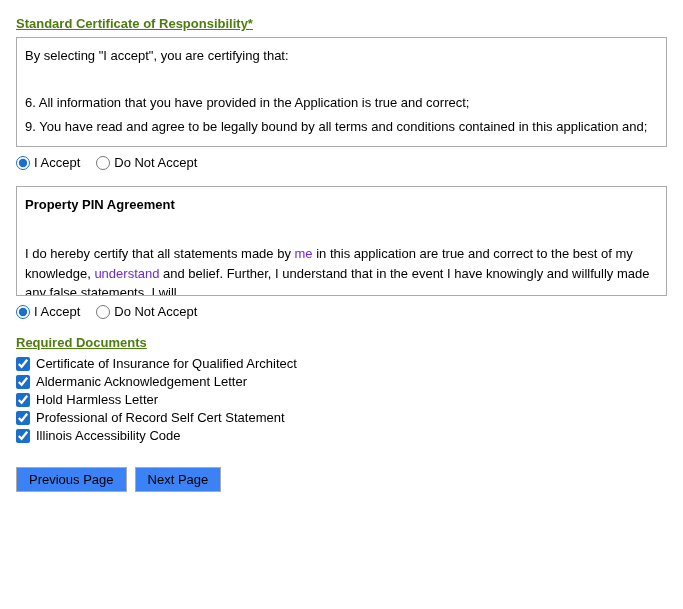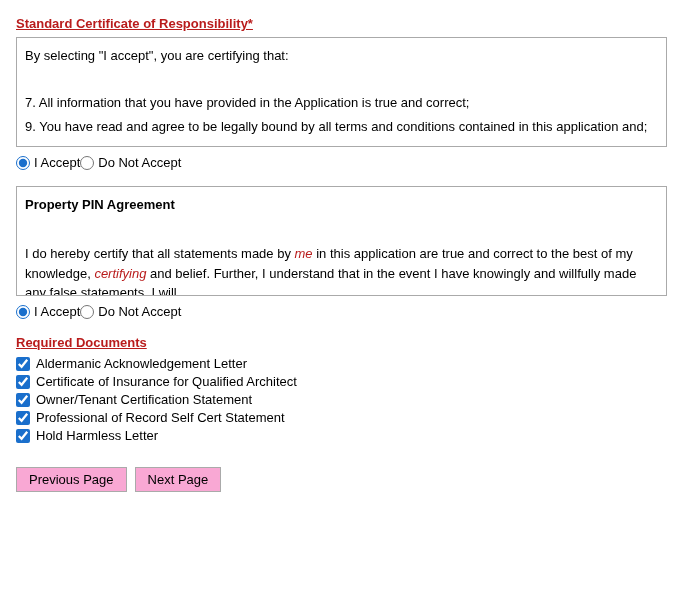--- a/index.html
+++ b/index.html
@@ -9,21 +9,21 @@
       color: #000;
       background: #fff;
       padding: 16px;
       width: 683px;
     }
     .section-title {
       font-size: 13px;
       font-weight: bold;
       text-decoration: underline;
       margin-bottom: 6px;
-      color: #b91c1c;
+      color: #4d7c0f;
     }
     .text-box {
       border: 1px solid #aaa;
       padding: 8px;
       height: 110px;
       overflow-y: scroll;
       font-size: 13px;
       color: #000;
       line-height: 1.5;
       background: #fff;
@@ -31,24 +31,25 @@
       resize: none;
       width: 100%;
     }
     .text-box .bold-title {
       font-weight: bold;
       margin-bottom: 6px;
     }
     .text-box p {
       margin-bottom: 4px;
     }
-    .red-text { color: #b91c1c; font-style: italic; }
+    .red-text { color: #6d28d9; }
     .radio-group {
       display: flex;
       align-items: center;
+      gap: 16px;
       margin-bottom: 16px;
     }
     .radio-label {
       display: flex;
       align-items: center;
       gap: 4px;
       font-size: 13px;
       cursor: pointer;
     }
     .radio-label input[type="radio"] {
@@ -74,42 +75,42 @@
       width: 14px;
       height: 14px;
     }
     .button-row {
       display: flex;
       gap: 8px;
       margin-top: 24px;
     }
     .page-button {
       border: 1px solid #aaa;
-      background: #f9a8d4;
+      background: #3b82f6;
       padding: 4px 12px;
       font-size: 13px;
       cursor: pointer;
       color: #000;
     }
     .scrollable-content {
       font-size: 13px;
       line-height: 1.5;
     }
   </style>
 </head>
 <body>
 
 <div>
   <div class="section-title">Standard Certificate of Responsibility*</div>
 
   <div class="text-box">
     <div class="scrollable-content">
       <p>By selecting "I accept", you are certifying that:</p>
       <p>&nbsp;</p>
-      <p>7. All information that you have provided in the Application is true and correct;</p>
+      <p>6. All information that you have provided in the Application is true and correct;</p>
       <p>9. You have read and agree to be legally bound by all terms and conditions contained in this application and;</p>
     </div>
   </div>
 
   <div class="radio-group">
     <label class="radio-label">
       <input type="radio" name="cert_accept" checked="" style="">
       <span>I Accept</span>
     </label>
     <label class="radio-label">
@@ -118,21 +119,21 @@
     </label>
   </div>
 </div>
 
 <div class="section-gap">
 
   <div class="text-box">
     <div class="scrollable-content">
       <p class="bold-title">Property PIN Agreement</p>
       <p>&nbsp;</p>
-      <p>I do hereby certify that all statements made by <span class="red-text">me</span> in this application are true and correct to the best of my knowledge, <span class="red-text">certifying</span> and belief. Further, I understand that in the event I have knowingly and willfully made any false statements, I will</p>
+      <p>I do hereby certify that all statements made by <span class="red-text">me</span> in this application are true and correct to the best of my knowledge, <span class="red-text">understand</span> and belief. Further, I understand that in the event I have knowingly and willfully made any false statements, I will</p>
     </div>
   </div>
 
   <div class="radio-group">
     <label class="radio-label">
       <input type="radio" name="pin_accept" checked="" style="">
       <span>I Accept</span>
     </label>
     <label class="radio-label">
       <input type="radio" name="pin_accept" style="">
@@ -140,37 +141,37 @@
     </label>
   </div>
 </div>
 
 <div class="required-docs-section">
   <div class="section-title">Required Documents</div>
 
   <div id="docs-list">
       <div class="checkbox-item">
         <input type="checkbox" checked="" style="">
+        <span>Certificate of Insurance for Qualified Architect</span>
+      </div>
+      <div class="checkbox-item">
+        <input type="checkbox" checked="" style="">
         <span>Aldermanic Acknowledgement Letter</span>
       </div>
       <div class="checkbox-item">
         <input type="checkbox" checked="" style="">
-        <span>Certificate of Insurance for Qualified Architect</span>
-      </div>
-      <div class="checkbox-item">
-        <input type="checkbox" checked="" style="">
-        <span>Owner/Tenant Certification Statement</span>
+        <span>Hold Harmless Letter</span>
       </div>
       <div class="checkbox-item">
         <input type="checkbox" checked="" style="">
         <span>Professional of Record Self Cert Statement</span>
       </div>
       <div class="checkbox-item">
         <input type="checkbox" checked="" style="">
-        <span>Hold Harmless Letter</span>
+        <span>Illinois Accessibility Code</span>
       </div>
     </div>
 </div>
 
 <div class="button-row">
   <button class="page-button">Previous Page</button>
   <button class="page-button">Next Page</button>
 </div>
 
 </body></html>

